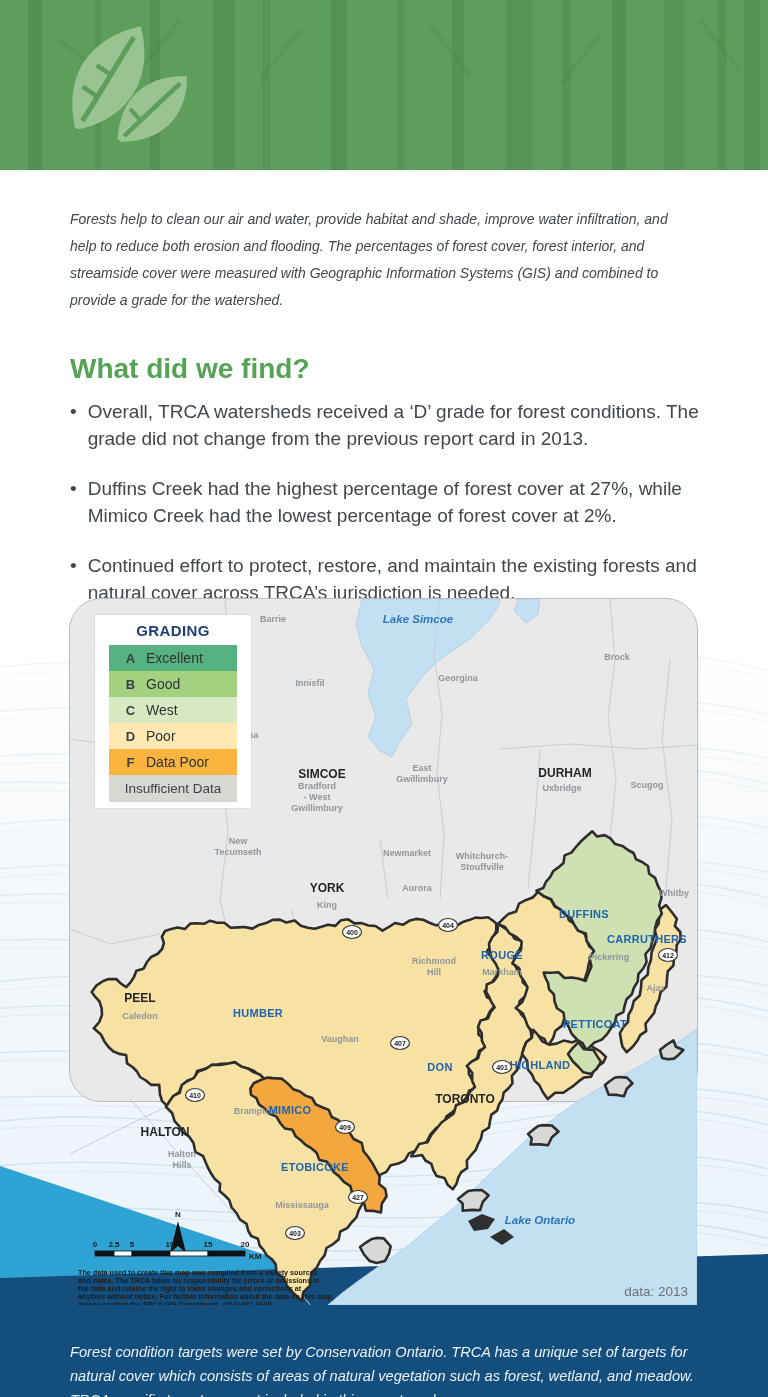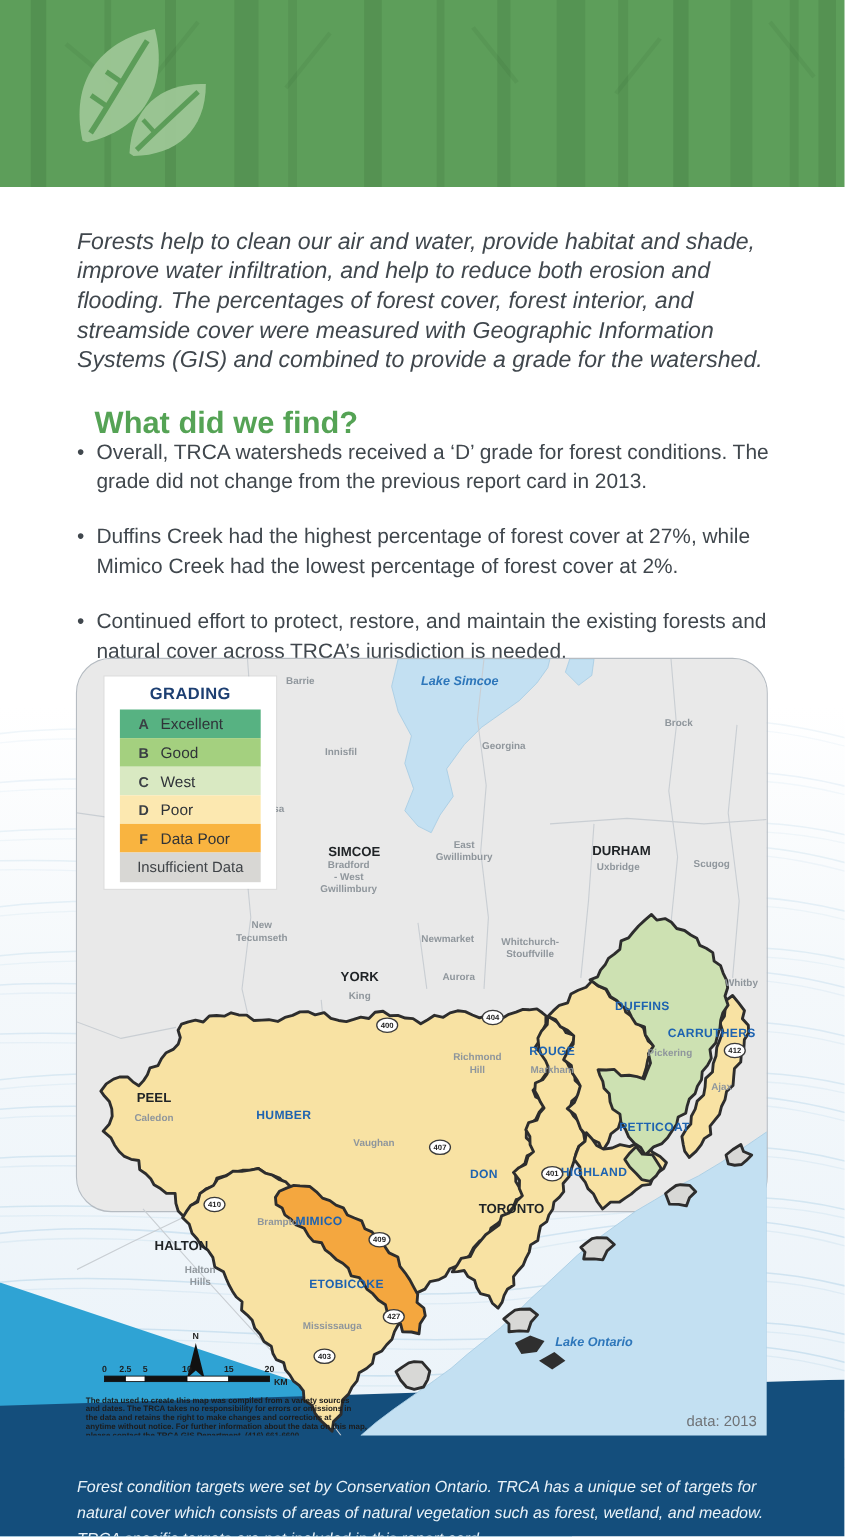--- a/index.html
+++ b/index.html
@@ -14,22 +14,22 @@
   .navy-band{position:absolute;left:0;top:1240px;width:768px;height:157px;background:#144e7c;z-index:1;
         clip-path:polygon(0 38px,768px 14px,768px 157px,0 157px);}
   
   .header{position:absolute;left:0;top:0;width:768px;height:170px;background:#5d9e5a;overflow:hidden;z-index:2;}
   .header svg.trunks{position:absolute;left:0;top:0;}
   .leaf{position:absolute;left:58px;top:26px;}
   .title{position:absolute;left:0;top:64px;width:100%;margin:0;text-align:center;
         color:#fbfdfb;font-size:37px;font-weight:400;letter-spacing:1.5px;}
   
   .intro{position:absolute;left:70px;top:206px;width:628px;margin:0;font-style:italic;
-        font-size:21px;line-height:27px;color:#40474d;z-index:2;}
-  .findings-h{position:absolute;left:70px;top:353px;margin:16px;font-size:28px;font-weight:700;color:#55a355;z-index:2;}
+        font-size:14px;line-height:27px;color:#40474d;z-index:2;}
+  .findings-h{position:absolute;left:70px;top:353px;margin:0;font-size:28px;font-weight:700;color:#55a355;z-index:2;}
   .bullets{position:absolute;left:70px;top:398px;width:636px;margin:0;padding:0;list-style:none;z-index:2;}
   .bullets li{display:flex;gap:11px;margin-bottom:23px;font-size:19px;line-height:27px;color:#40474d;}
   .bullets .dot{flex:0 0 auto;}
   
   .map-wrap{position:absolute;left:70px;top:599px;width:627px;height:502px;background:#e9e9e9;
         outline:1px solid #b6bcc2;z-index:2;border-radius:31px;}
   .map-wrap svg{position:absolute;left:0;top:0;}
   svg .lbl-county{font:700 12px "Liberation Sans",sans-serif;fill:#1f2326;}
   svg .lbl-muni{font:700 9px "Liberation Sans",sans-serif;fill:#8f969c;}
   svg .lbl-shed{font:700 11px "Liberation Sans",sans-serif;fill:#1e63b0;letter-spacing:.3px;}

